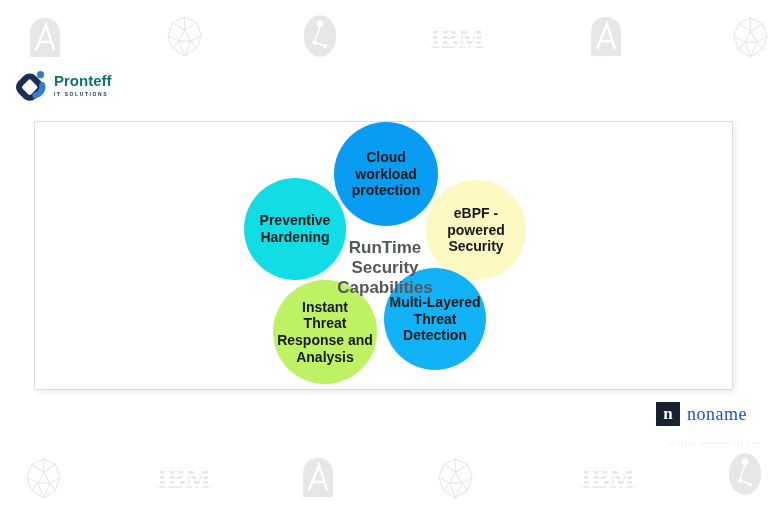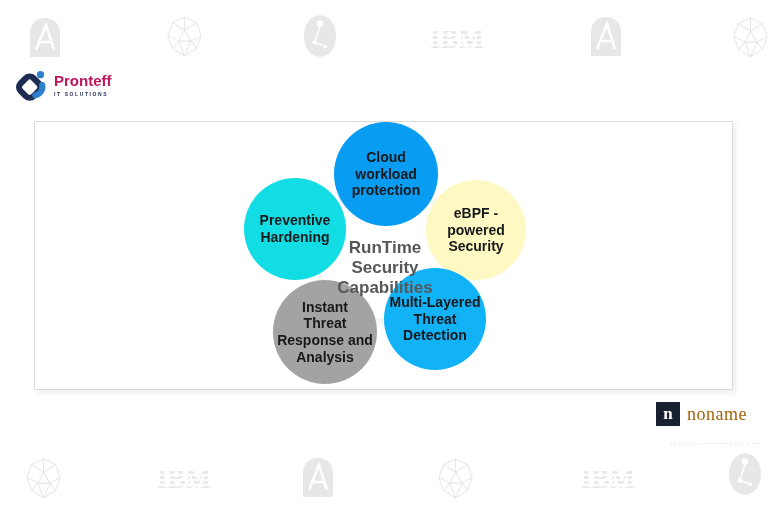--- a/index.html
+++ b/index.html
@@ -15,21 +15,21 @@
     font-weight:bold;font-size:27px;line-height:1;letter-spacing:0;
   }
   .ibm::after{
     content:"";position:absolute;inset:0;
     background:repeating-linear-gradient(180deg,transparent 0 3px,#ffffff 3px 5px);
   }
   
   .brand{position:absolute;left:12px;top:66px;display:flex;align-items:center;}
   .brand-mark{width:38px;height:38px;}
   .brand-text{margin-left:4px;}
-  .brand-name{font-size:15px;font-weight:bold;color:#be185d;line-height:1;}
+  .brand-name{font-size:15px;font-weight:bold;color:#0f766e;line-height:1;}
   .brand-sub{font-size:5px;font-weight:bold;color:#24335c;letter-spacing:1.6px;margin-top:3px;}
   
   .title{
     position:absolute;left:0;right:0;top:83px;text-align:center;
     font-size:17px;font-weight:bold;color:#1a1a1a;letter-spacing:.2px;
   }
   
   .panel{
     position:absolute;left:34px;top:121px;width:697px;height:267px;
     background:#fff;border:1px solid #dcdcdc;
@@ -54,21 +54,21 @@
   .c-ebpf{left:426px;top:180px;width:100px;height:100px;}
   .c-instant{left:273px;top:280px;width:104px;height:104px;}
   .c-multi{left:384px;top:268px;width:102px;height:102px;}
   
   .noname{position:absolute;left:656px;top:402px;display:flex;align-items:center;}
   .noname-square{
     width:24px;height:24px;display:flex;align-items:center;justify-content:center;
     font-family:"Liberation Serif",serif;font-weight:bold;font-size:17px;color:#ffffff;
   }
   .noname-text{
-    margin-left:7px;font-family:"Liberation Serif",serif;font-size:18px;color:#a16207;
+    margin-left:7px;font-family:"Liberation Serif",serif;font-size:18px;color:#1d4ed8;
     letter-spacing:.5px;
   }
   .fine-print{
     position:absolute;left:670px;top:440px;width:96px;height:9px;overflow:hidden;
     font-size:6px;letter-spacing:1px;color:rgba(60,75,130,.75);white-space:nowrap;
   }
 </style>
 </head>
 <body>
 
@@ -140,21 +140,21 @@
 
   <div class="panel"></div>
 
   <div class="center-disc"></div>
   <div class="circle c-cloud" style="background: rgb(8, 157, 243);">Cloud workload
 protection</div>
   <div class="circle c-prev" style="background: rgb(18, 221, 228);">Preventive
 Hardening</div>
   <div class="circle c-ebpf" style="background: #fef9c3;">eBPF -powered
 Security</div>
-  <div class="circle c-instant" style="background: #a3a3a3;">Instant
+  <div class="circle c-instant" style="background: #bef264;">Instant
 Threat
 Response and
 Analysis</div>
   <div class="circle c-multi" style="background: rgb(18, 178, 247);">Multi-Layered
 Threat
 Detection</div>
   <div class="center-label">RunTime
 Security
 Capabilities</div>
 

